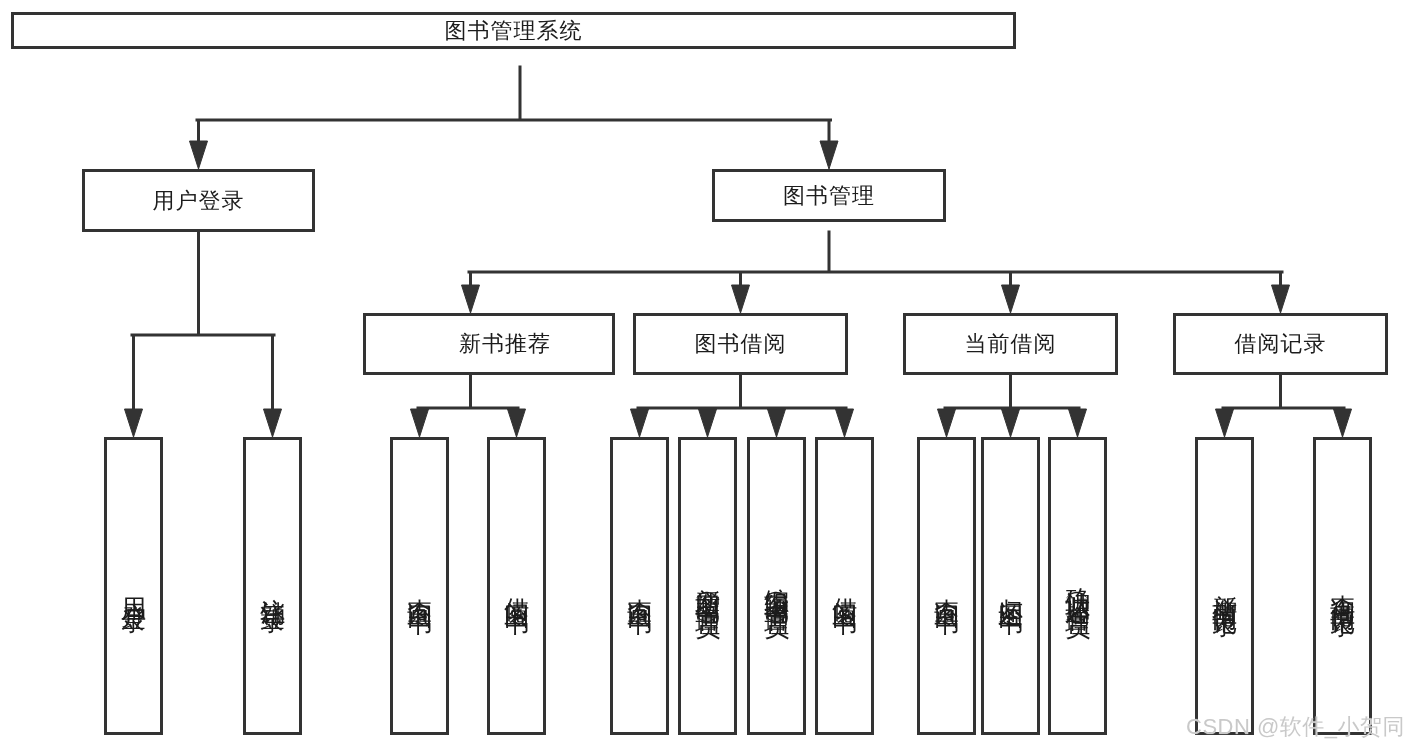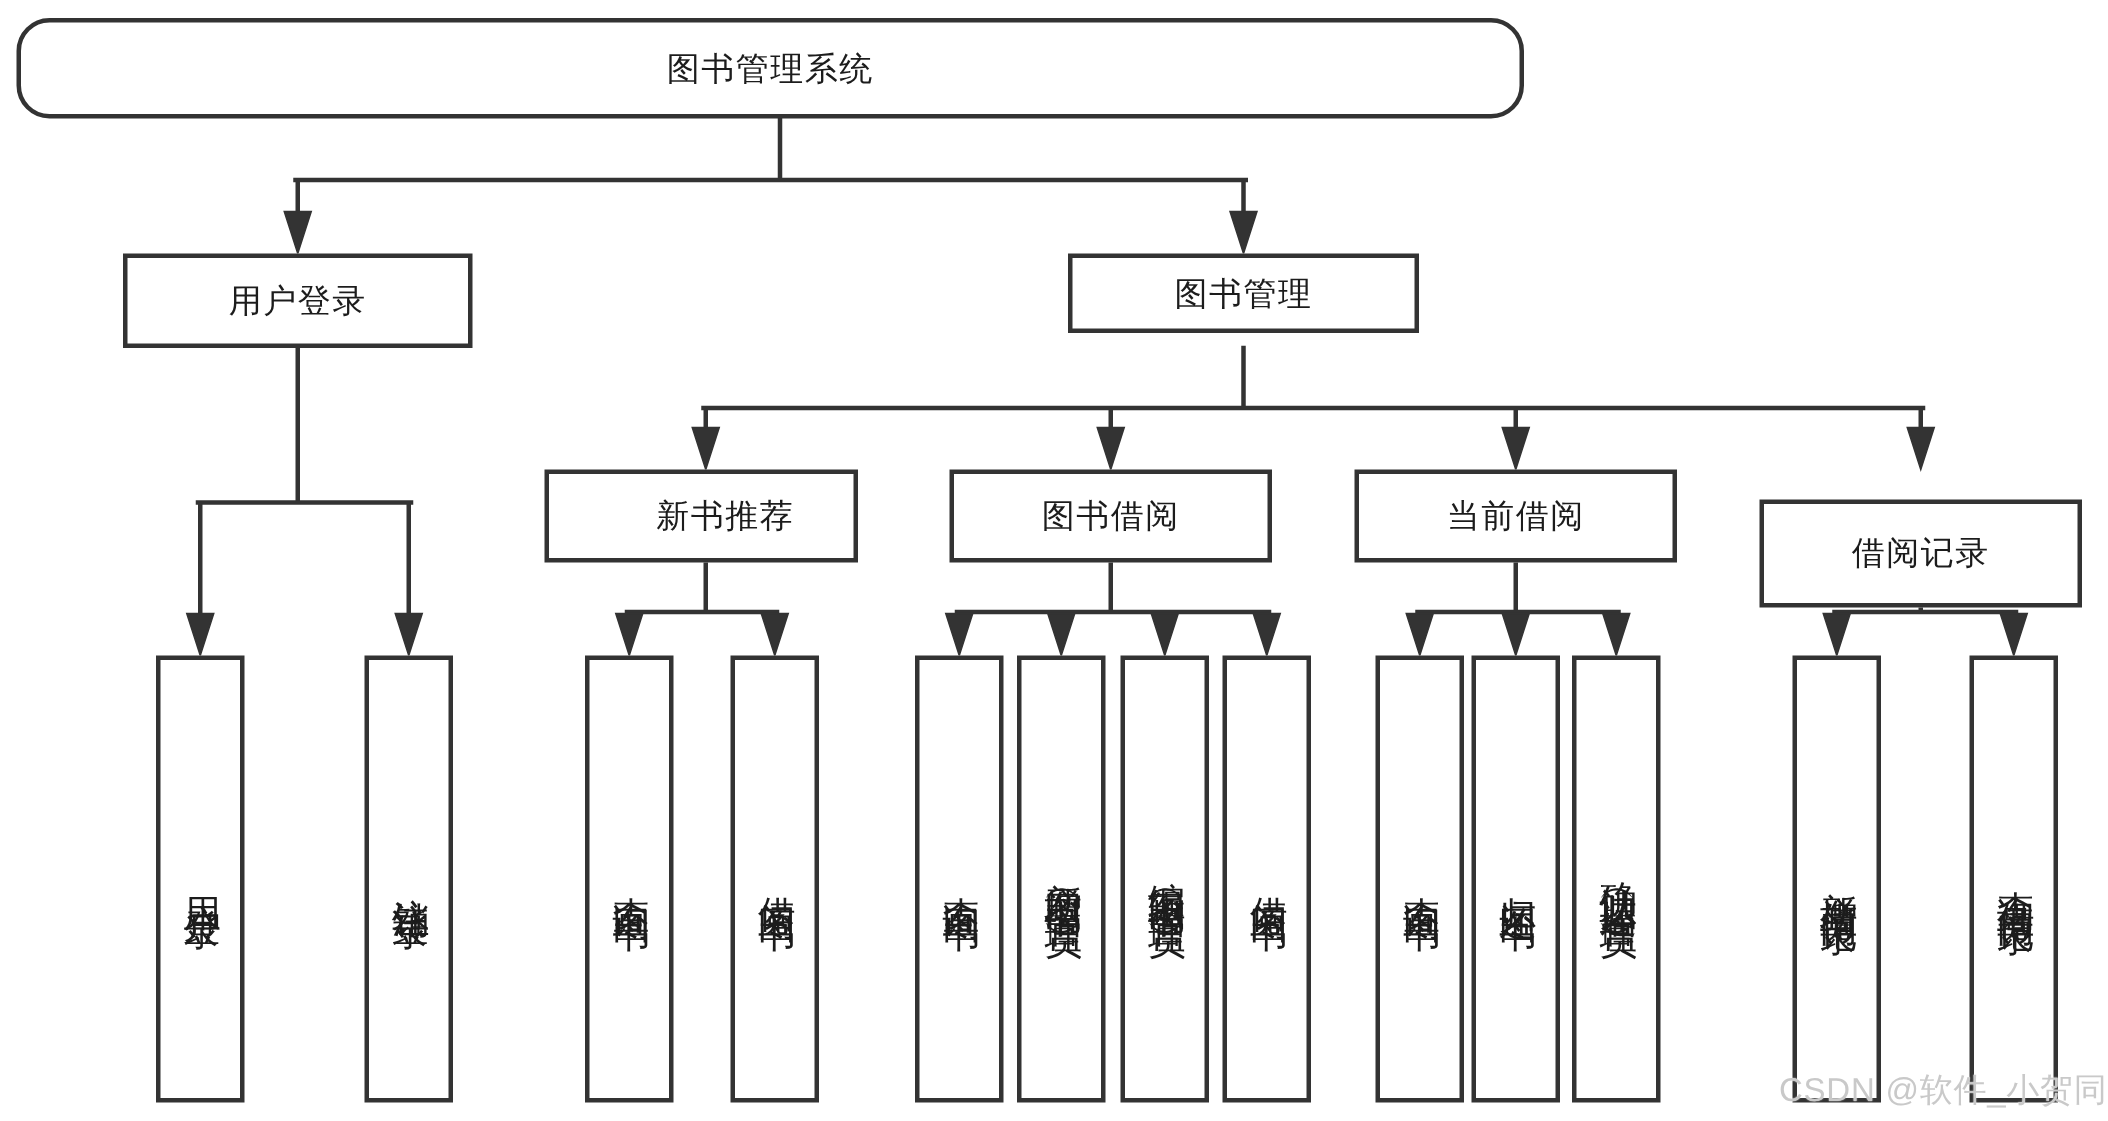--- a/index.html
+++ b/index.html
@@ -85,41 +85,41 @@
       <polygon points="767.5,409 785.5,409 776.5,437"></polygon>
       <polygon points="835.5,409 853.5,409 844.5,437"></polygon>
       <polygon points="937.5,409 955.5,409 946.5,437"></polygon>
       <polygon points="1001.5,409 1019.5,409 1010.5,437"></polygon>
       <polygon points="1068.5,409 1086.5,409 1077.5,437"></polygon>
       <polygon points="1215.5,409 1233.5,409 1224.5,437"></polygon>
       <polygon points="1333.5,409 1351.5,409 1342.5,437"></polygon>
     </g>
   </svg>
 
-  <div class="node" style="left:11px; top:12px; width:1005px; height:67px;border-radius:22px;">
+  <div class="node" style="left:11px; top:12px; width:1005px; height:37px;">
     <span class="hlabel">图书管理系统</span>
   </div>
 
   <div class="node" style="left:82px; top:169px; width:233px; height:63px;">
     <span class="hlabel">用户登录</span>
   </div>
   <div class="node" style="left:712px; top:169px; width:234px; height:53px;">
     <span class="hlabel">图书管理</span>
   </div>
 
-  <div class="node" style="left:363px; top:313px; width:209px; height:62px;padding-left:32px;">
+  <div class="node" style="left:363px; top:313px; width:252px; height:62px;padding-left:32px;">
     <span class="hlabel">新书推荐</span>
   </div>
   <div class="node" style="left:633px; top:313px; width:215px; height:62px;">
     <span class="hlabel">图书借阅</span>
   </div>
   <div class="node" style="left:903px; top:313px; width:215px; height:62px;">
     <span class="hlabel">当前借阅</span>
   </div>
-  <div class="node" style="left:1173px; top:313px; width:215px; height:72px;margin-top:20px;">
+  <div class="node" style="left:1173px; top:313px; width:215px; height:62px;">
     <span class="hlabel">借阅记录</span>
   </div>
 
   <div class="node" style="left:104px; top:437px; width:59px; height:298px;">
     <span class="vlabel">用户登录</span>
   </div>
   <div class="node" style="left:243px; top:437px; width:59px; height:298px;">
     <span class="vlabel">注销登录</span>
   </div>
 

